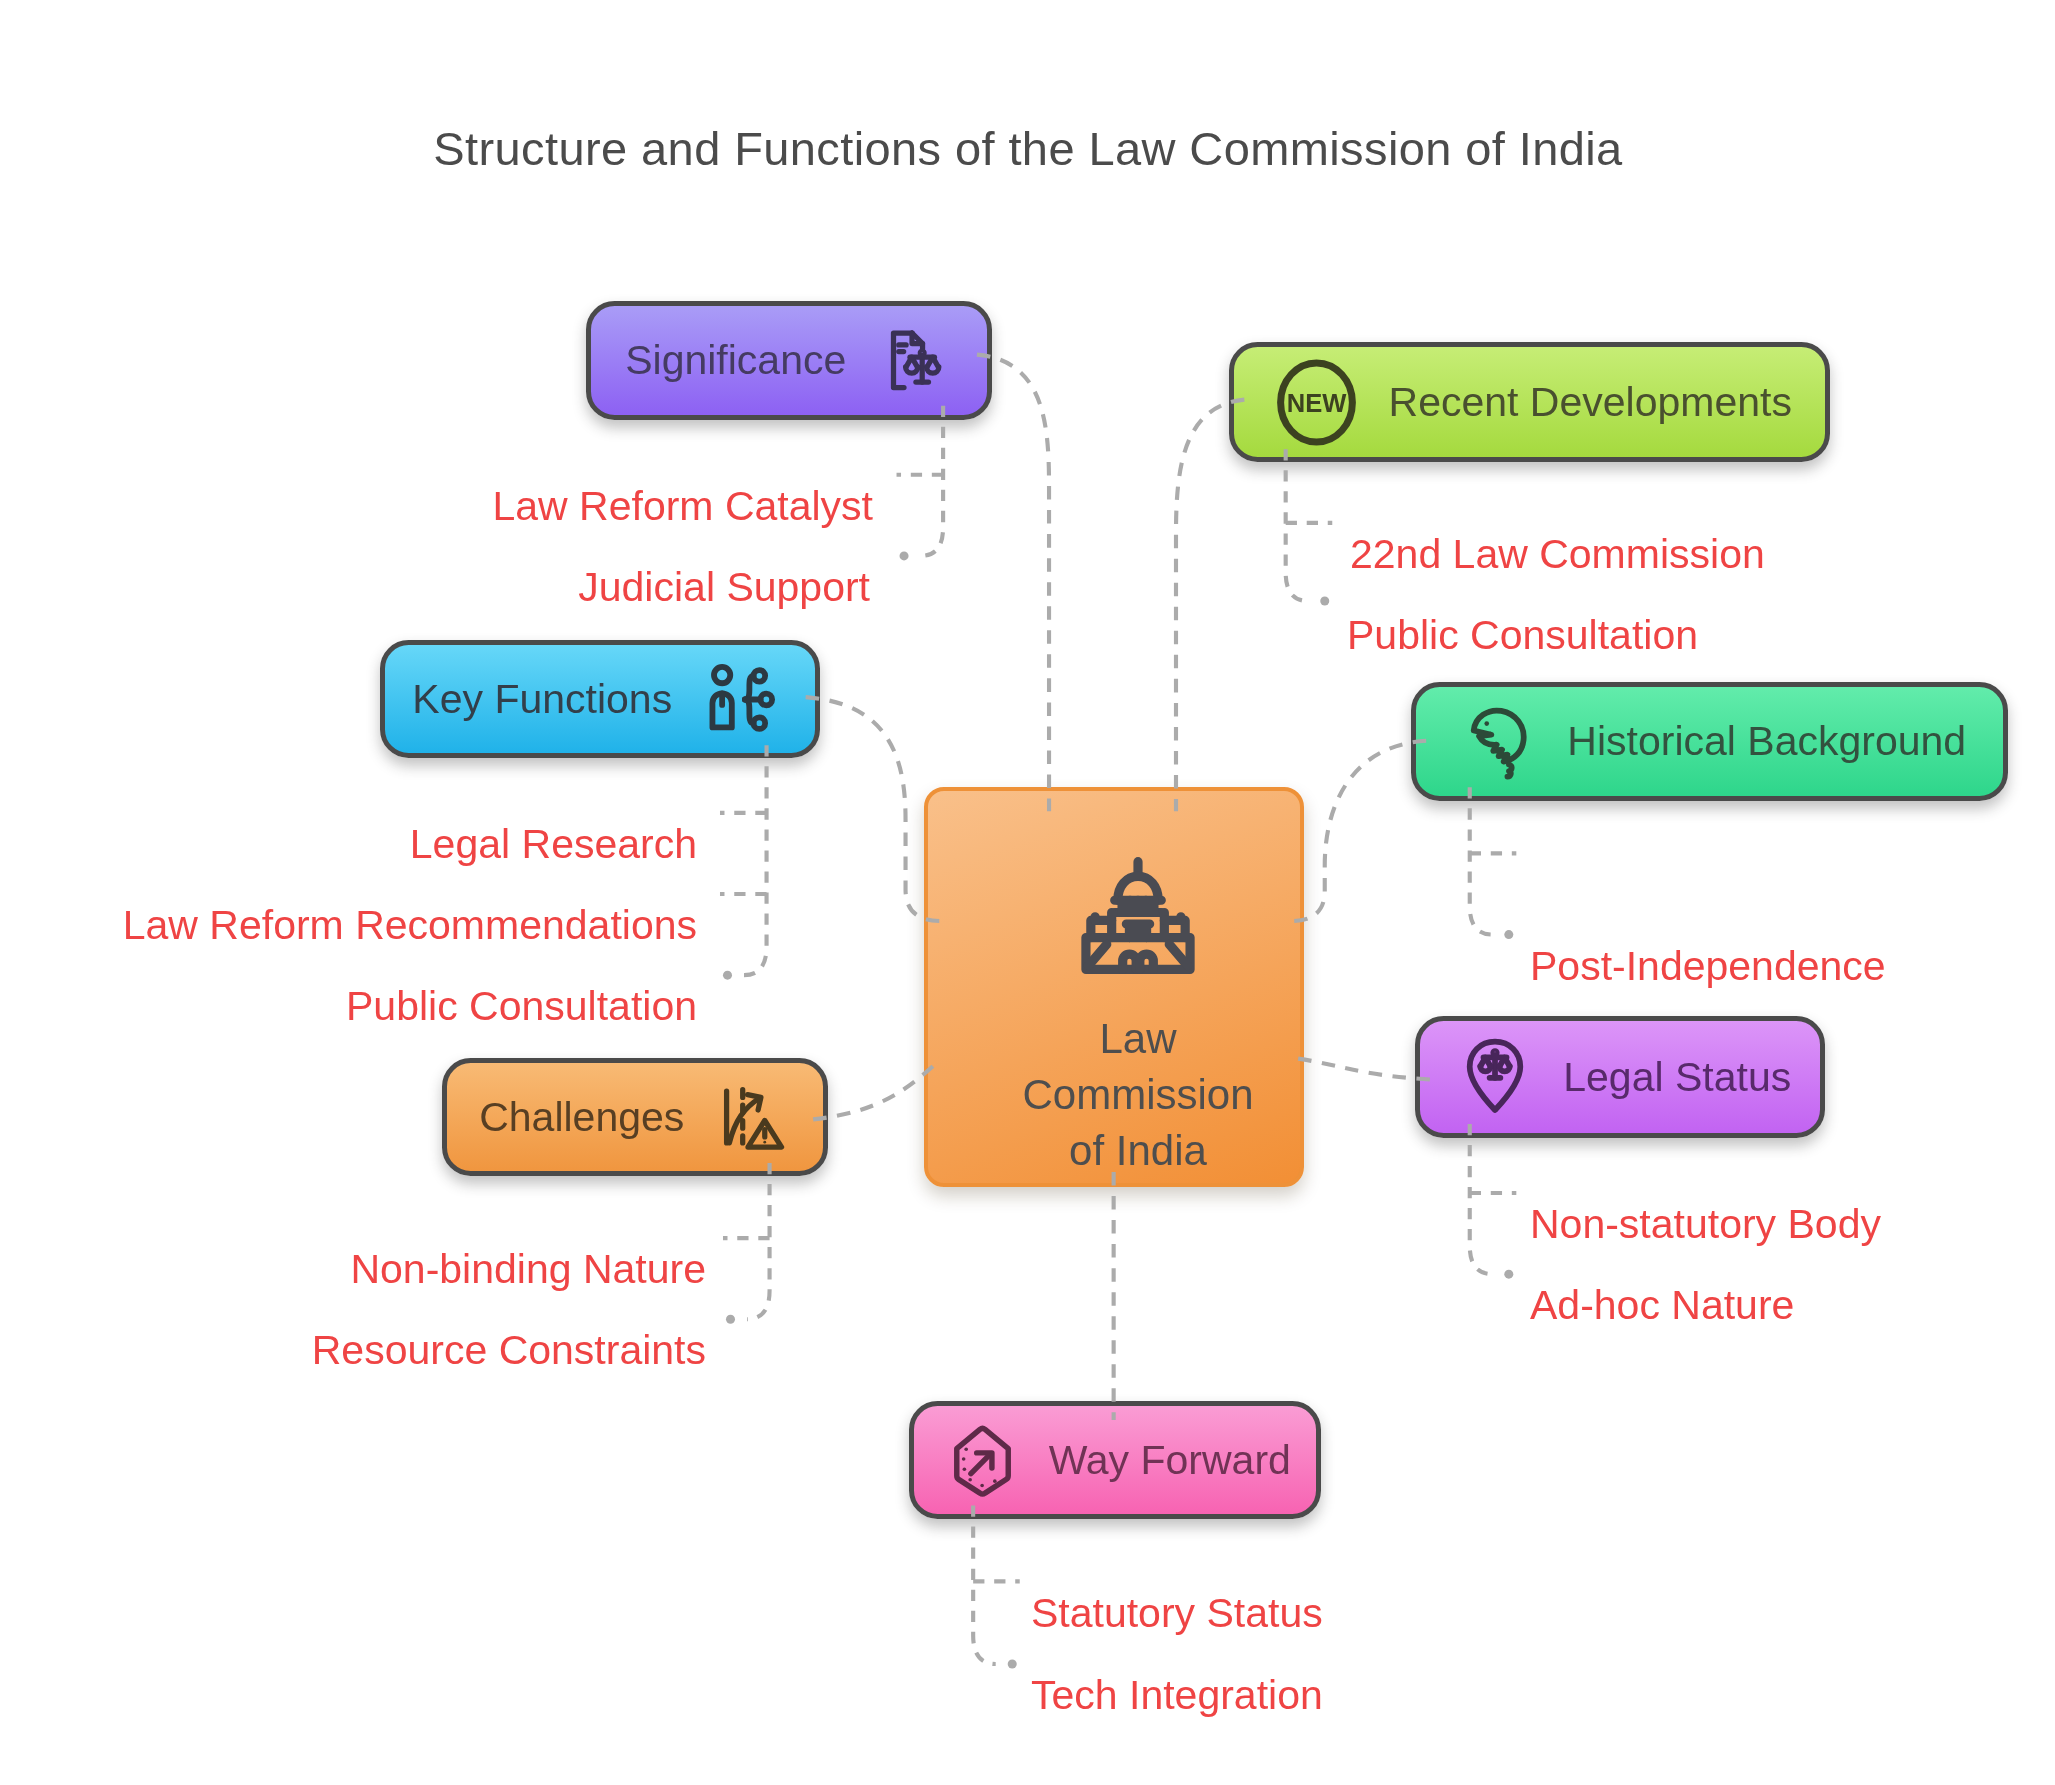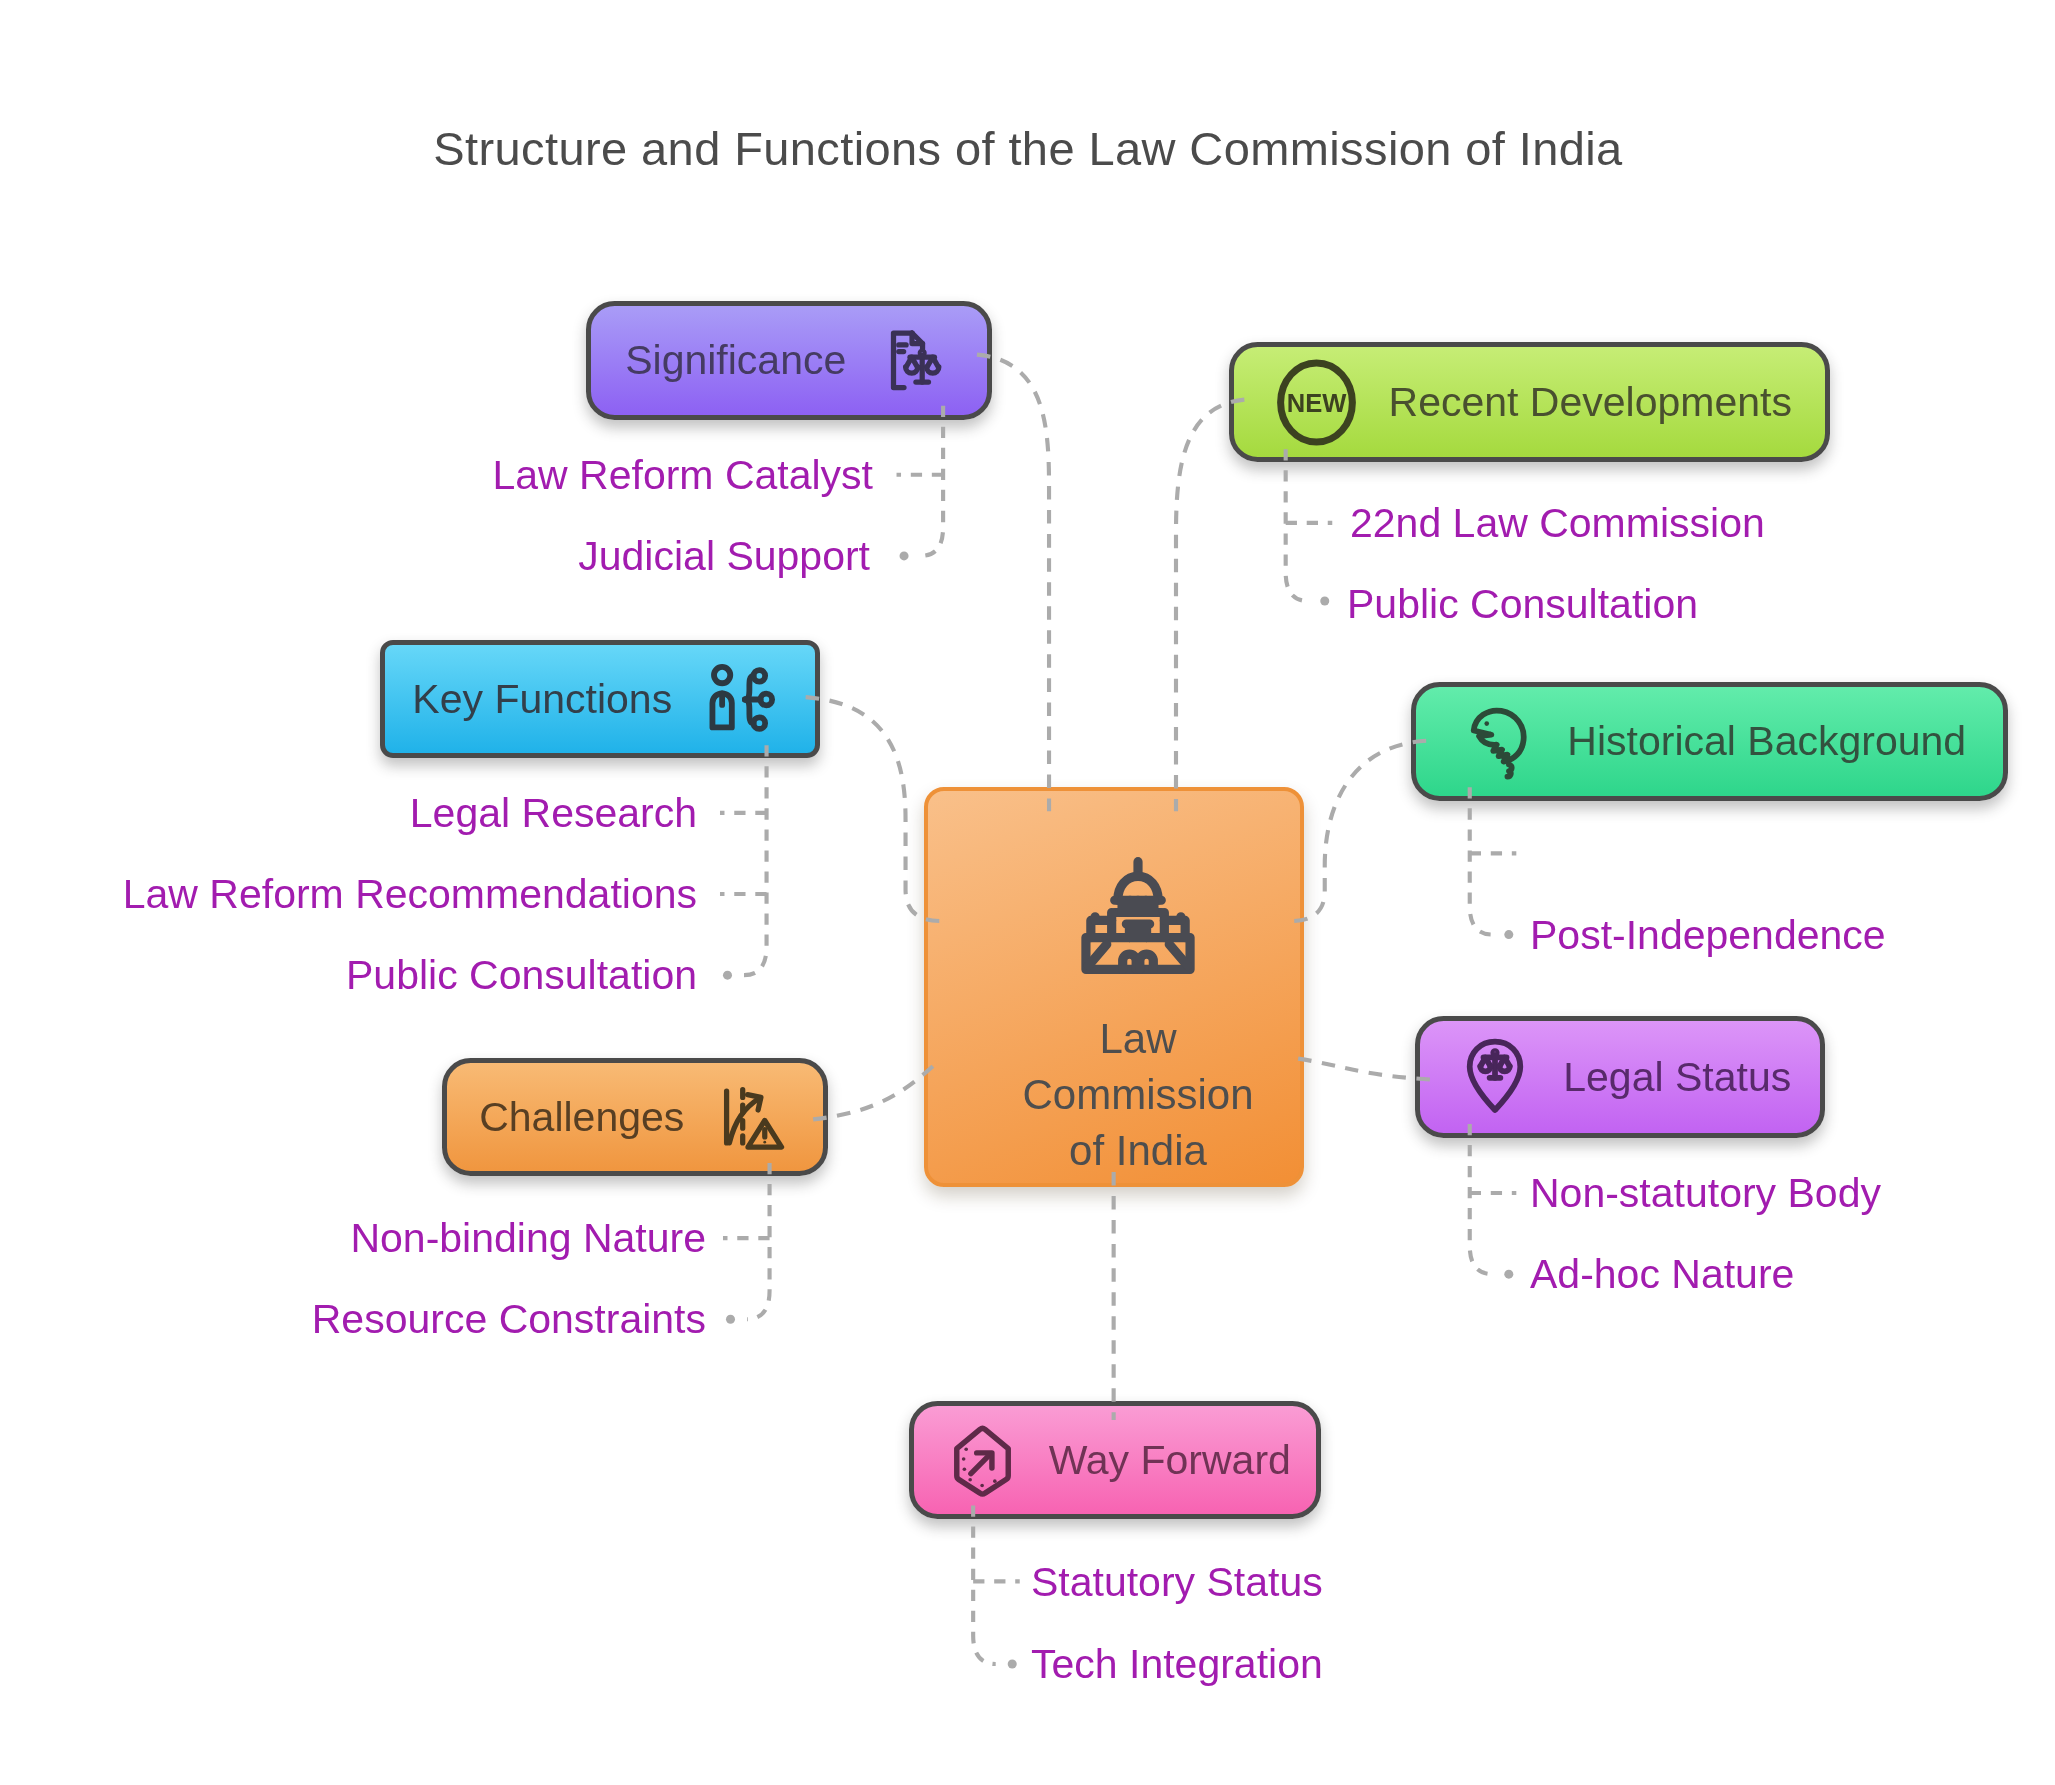--- a/index.html
+++ b/index.html
@@ -57,22 +57,23 @@
   #center svg{color:#4a4b52;}
   .center-label{
     margin-top:13.5px;
     font-size:42px;line-height:56px;font-weight:400;
     text-align:center;white-space:nowrap;
   }
   
   .item{
     position:absolute;
     font-size:41px;line-height:48px;font-weight:400;
-    color:#a21caf;white-space:nowrap;
+    color:#ef4444;white-space:nowrap;
     cursor:pointer;
+    margin-top:31px;
   }
   #i-sig-0{right:1183px;top:451px;}
   #i-sig-1{right:1186px;top:532px;text-align:center;}
   #i-rd-0 {left:1350px;top:499px;}
   #i-rd-1 {left:1347px;top:580px;}
   #i-kf-0 {right:1359px;top:789px;}
   #i-kf-1 {right:1359px;top:870px;}
   #i-kf-2 {right:1359px;top:951px;}
   #i-hb-0 {left:1530px;top:830px;}
   #i-hb-1 {left:1530px;top:911px;}
@@ -185,21 +186,21 @@
       <path d="M15.2 10.3 V18.0"></path>
       <path d="M11.7 10.9 H18.7"></path>
       <path d="M10.6 13.7 L12.2 10.9 L13.8 13.7"></path>
       <path d="M10.45 13.7 A1.75 1.75 0 0 0 13.95 13.7"></path>
       <path d="M16.6 13.7 L18.2 10.9 L19.8 13.7"></path>
       <path d="M16.45 13.7 A1.75 1.75 0 0 0 19.95 13.7"></path>
       <path d="M13.4 18.0 H17.0"></path>
     </svg>
   </div>
 
-  <div class="node" id="b-kf" style="background: linear-gradient(rgb(102, 215, 248), rgb(32, 178, 233)); color: rgb(51, 63, 74); border-radius: 13px;">
+  <div class="node" id="b-kf" style="background: linear-gradient(rgb(102, 215, 248), rgb(32, 178, 233)); color: rgb(51, 63, 74);">
     <span class="lbl">Key Functions</span>
     <svg width="93" height="93" viewBox="0 0 24 24" fill="none" stroke="currentColor" stroke-width="1.5" stroke-linecap="round" stroke-linejoin="round">
       <circle cx="7.0" cy="5.7" r="2.1"></circle>
       <path d="M4.5 19.2 V12.9 C4.5 11.5 5.6 10.4 7.0 10.4 C8.4 10.4 9.5 11.5 9.5 12.9 V19.2 H4.5 Z"></path>
       <path d="M7.0 10.4 V13.4"></path>
       <path d="M12.9 12.0 H16.9"></path>
       <path d="M12.9 12.0 C15.2 12.0 12.9 5.9 15.1 5.9"></path>
       <path d="M12.9 12.0 C15.2 12.0 12.9 18.1 15.1 18.1"></path>
       <circle cx="16.6" cy="5.9" r="1.5"></circle>
       <circle cx="18.4" cy="12.0" r="1.5"></circle>

